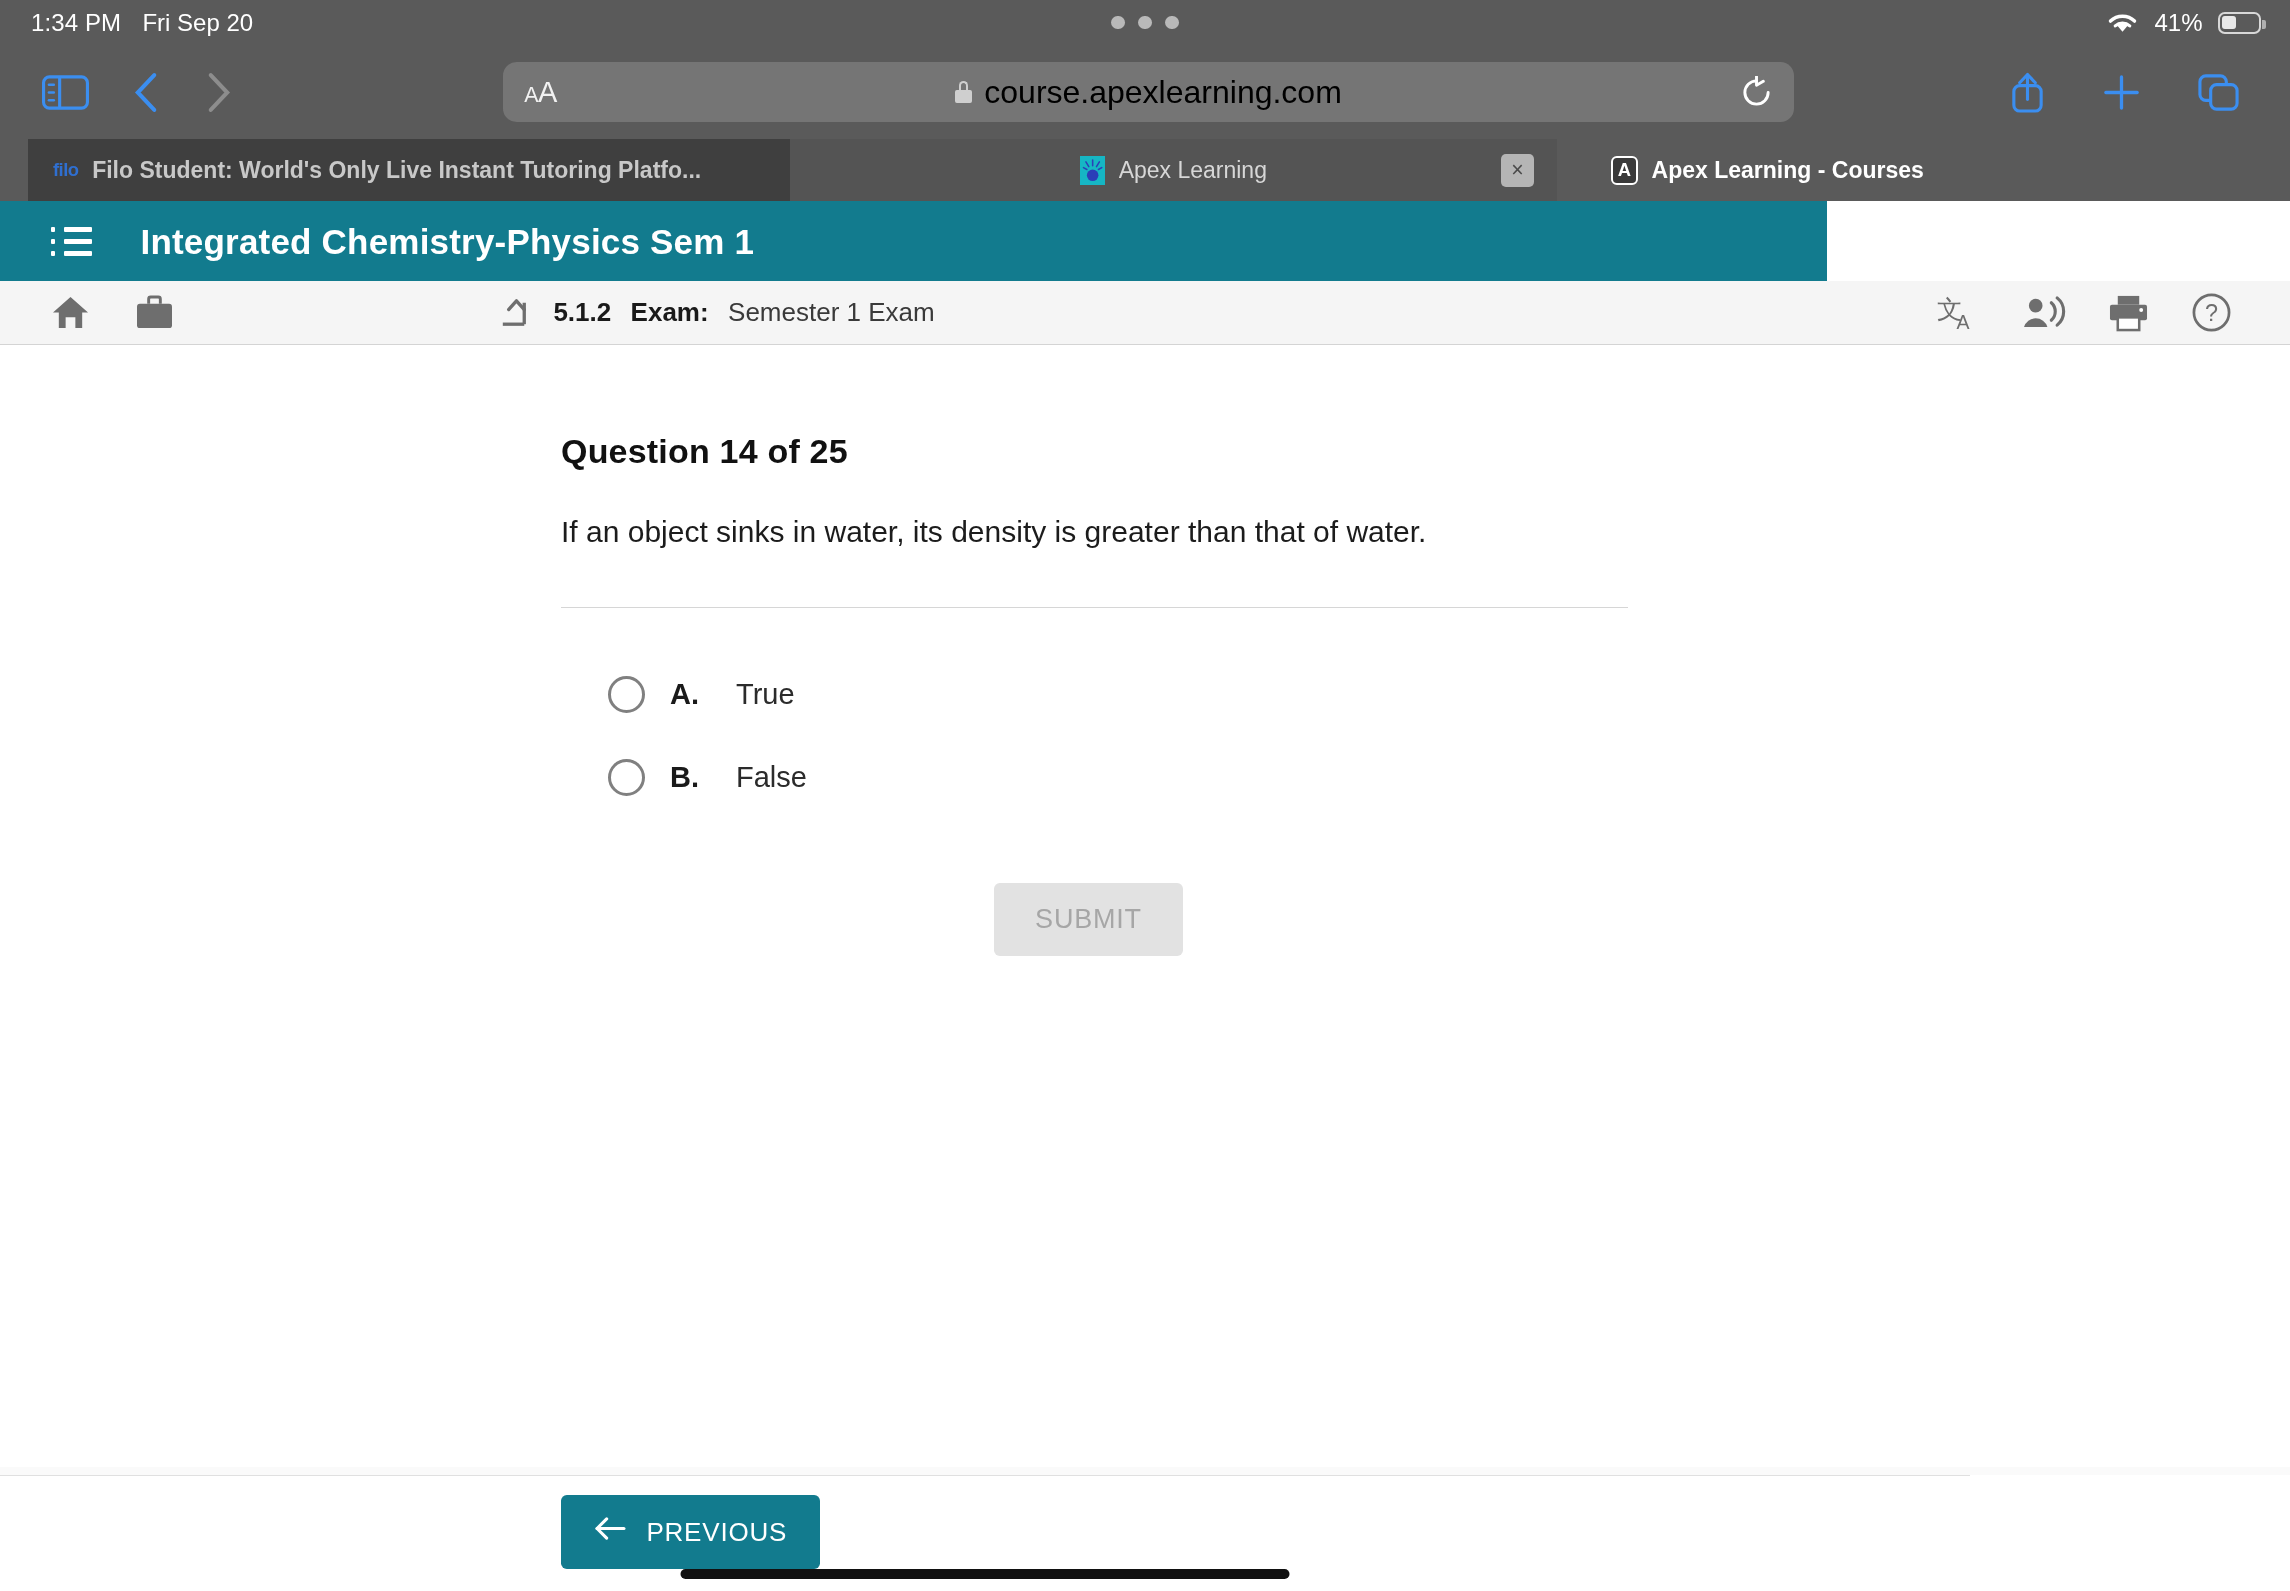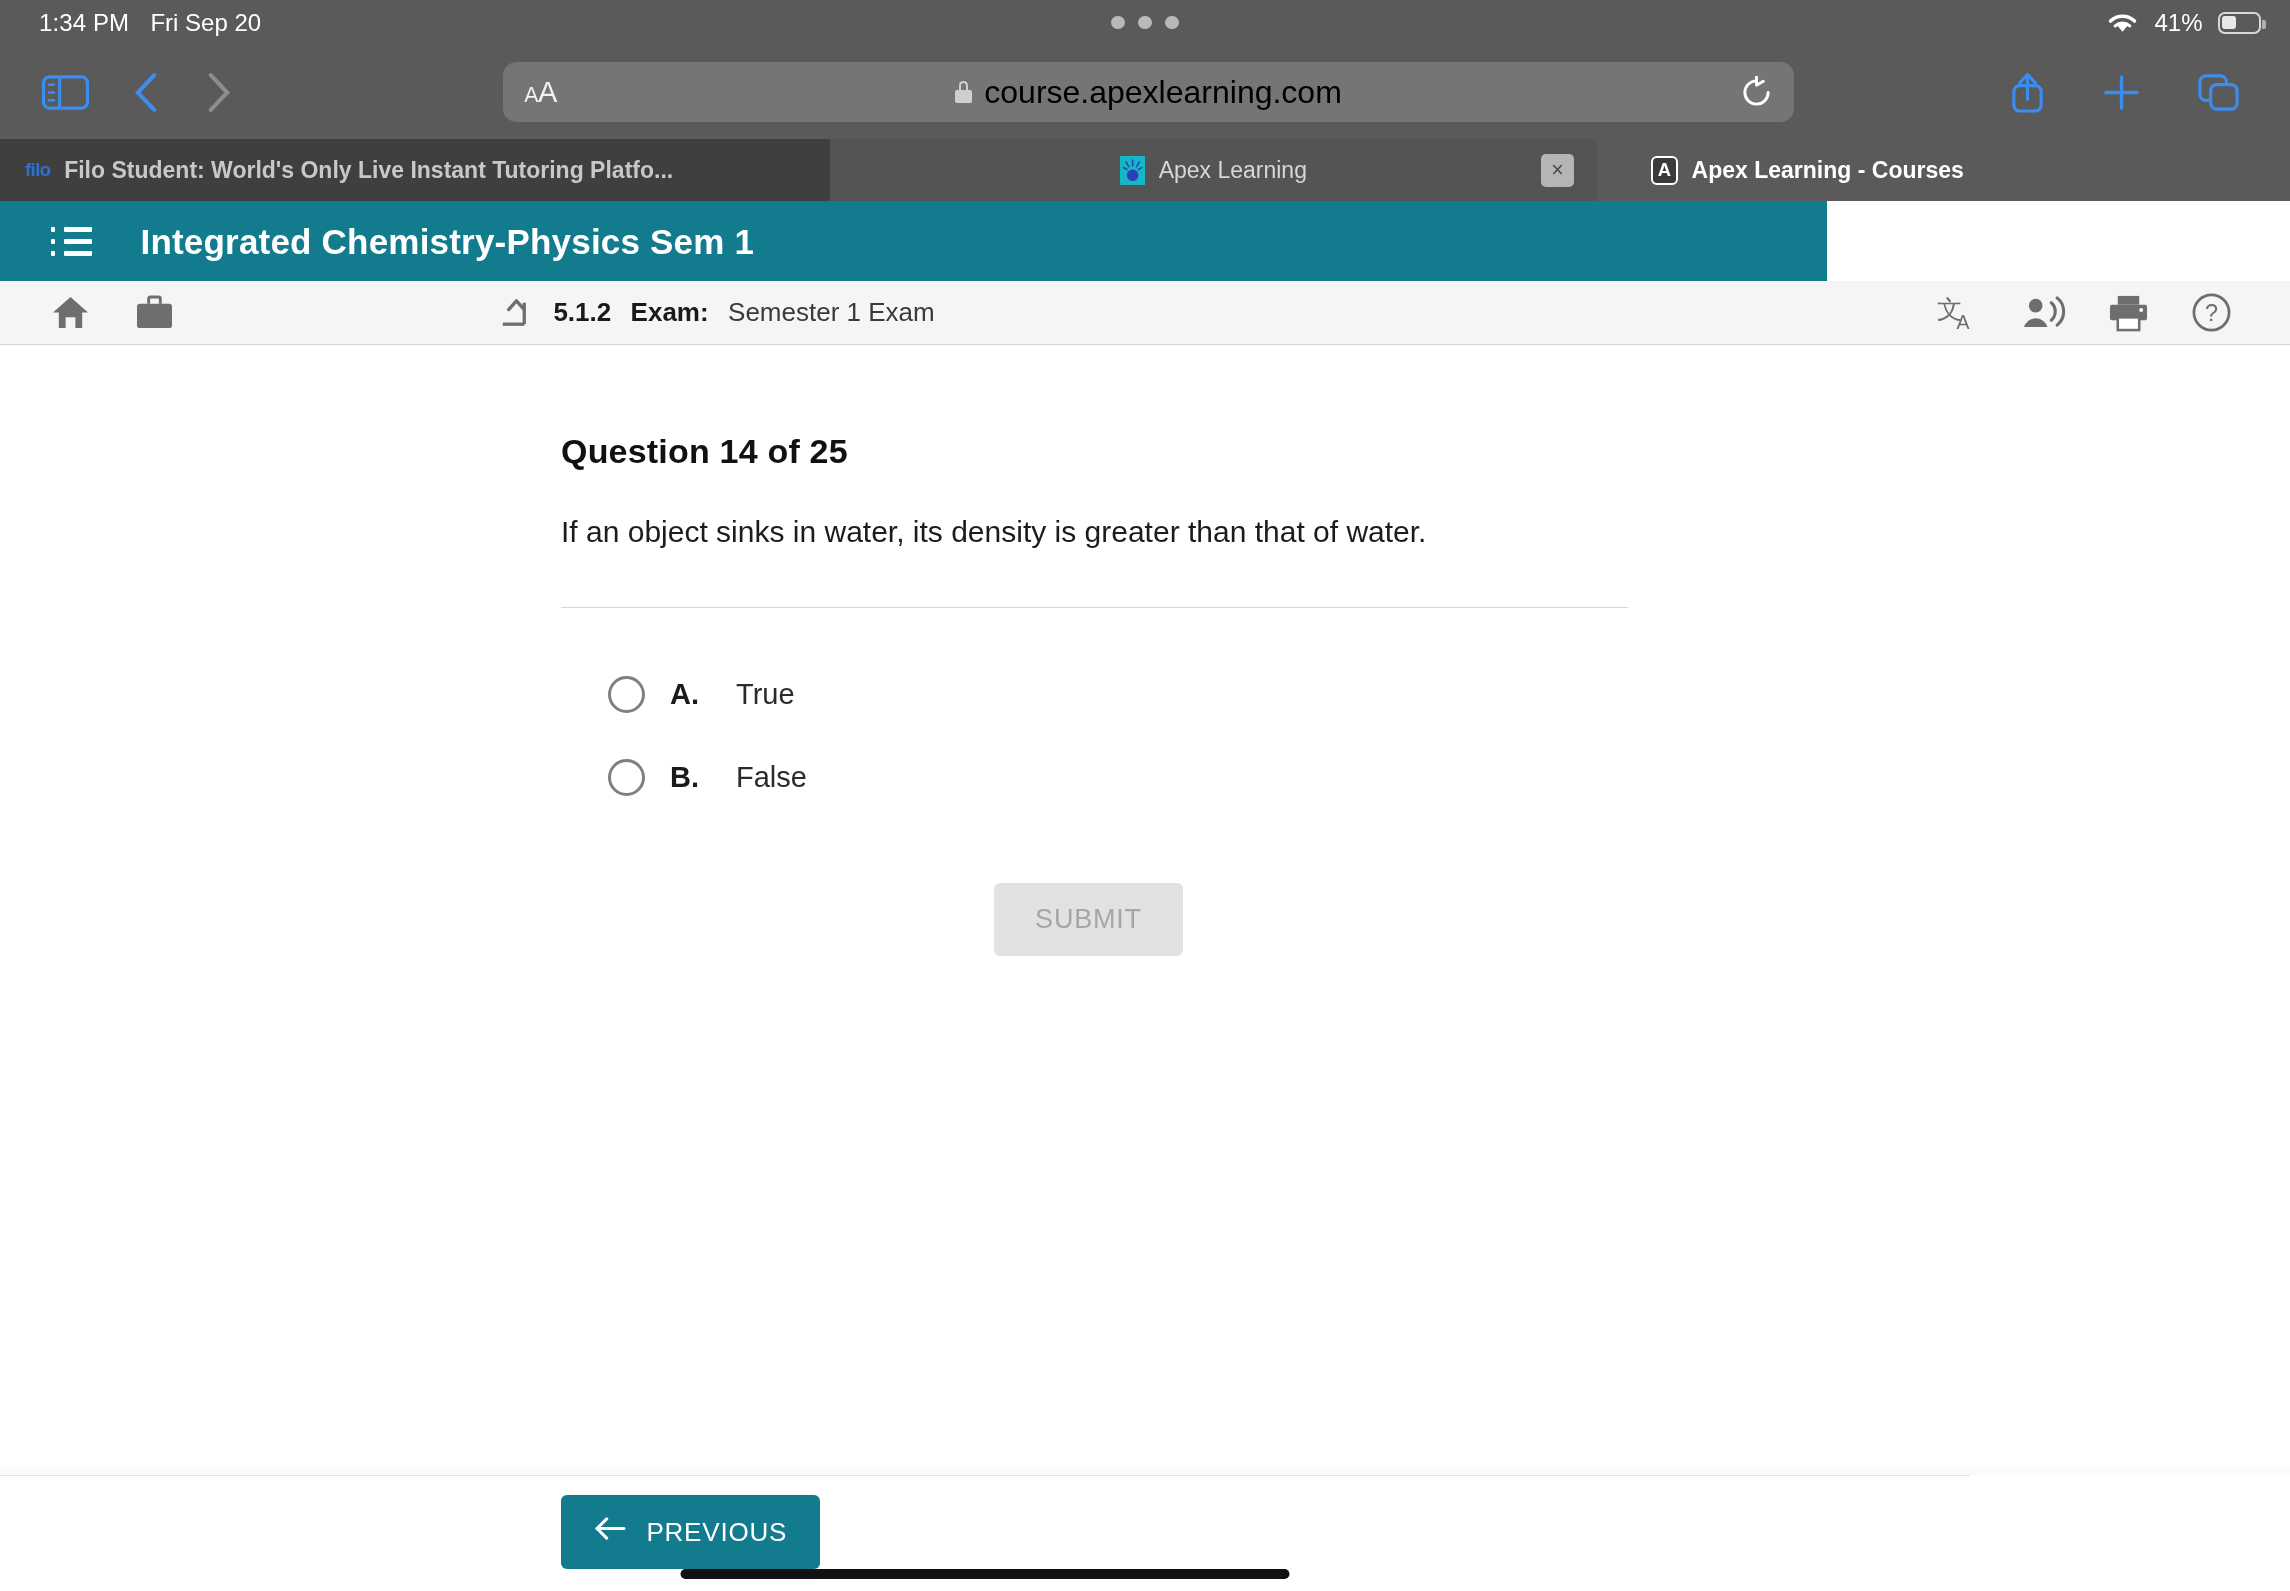--- a/index.html
+++ b/index.html
@@ -8,21 +8,21 @@
     font-family: "Liberation Sans", sans-serif;
     background: #ffffff;
     overflow: hidden;
   }
   #screen { position: relative; width: 2290px; height: 1591px; background:#fff; }
 
   
   .statusbar {
     position: absolute; top: 0; left: 0; width: 2290px; height: 45px;
     background: #5a5a5a; color: #ffffff;
-    display: flex; align-items: center; padding-left: 8px;
+    display: flex; align-items: center;
   }
   .status-left { display: flex; align-items: baseline; gap: 21.3px; padding-left: 31px; }
   .status-time { font-size: 24px; letter-spacing: 0.1px; }
   .status-date { font-size: 24px; }
   .status-dots { position: absolute; left: 50%; transform: translateX(-50%); display: flex; gap: 13.6px; }
   .dot { width: 13.6px; height: 13.6px; border-radius: 50%; background: #b9b9b9; }
   .status-right {
     margin-left: auto; display: flex; align-items: center; gap: 15.5px; padding-right: 29px;
   }
   .wifi-icon { width: 33px; height: 25px; position: relative; }
@@ -252,21 +252,21 @@
       <span class="icon-btn">
         <svg width="45" height="43" viewBox="0 0 46 44">
           <rect x="4" y="5" width="27" height="25" rx="6" stroke="#3b8ef0" stroke-width="3.2" fill="none"></rect>
           <rect x="15" y="14" width="27" height="25" rx="6" stroke="#3b8ef0" stroke-width="3.2" fill="#5a5a5a"></rect>
         </svg>
       </span>
     </div>
   </div>
 
   <div class="tabstrip">
-    <div class="tab inactive" style="width:830px;">
+    <div class="tab inactive" style="width:762px;margin-left:28px;">
       <span class="favicon-filo">filo</span>
       <span class="tab-title">Filo Student: World's Only Live Instant Tutoring Platfo...</span>
     </div>
     <div class="tab active" style="width:767px; justify-content:center;">
       <span class="favicon-apex">
         <svg width="21.3" height="25" viewBox="0 0 22 26">
           <circle cx="11" cy="18" r="6" fill="#2b3fb8"></circle>
           <g stroke="#2b3fb8" stroke-width="1.6" stroke-linecap="round">
             <line x1="11" y1="2" x2="11" y2="8"></line>
             <line x1="4" y1="4" x2="7" y2="9"></line>

